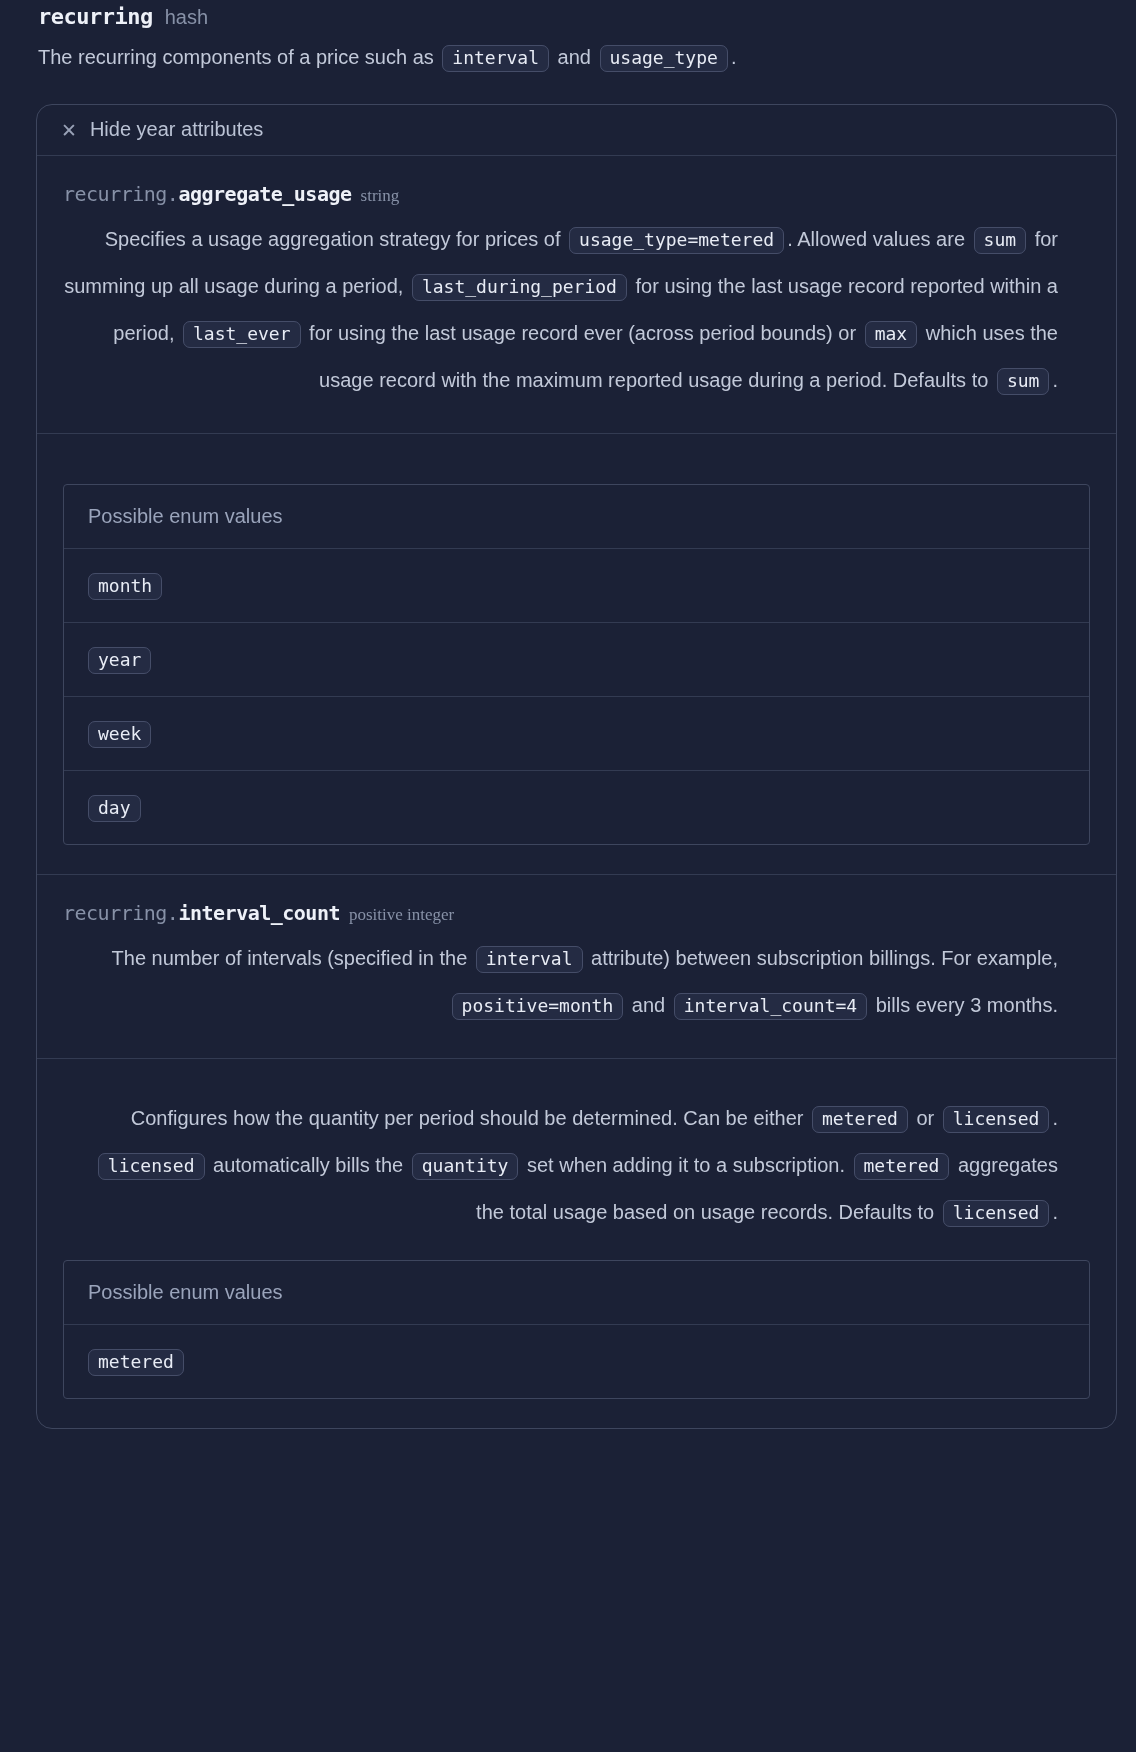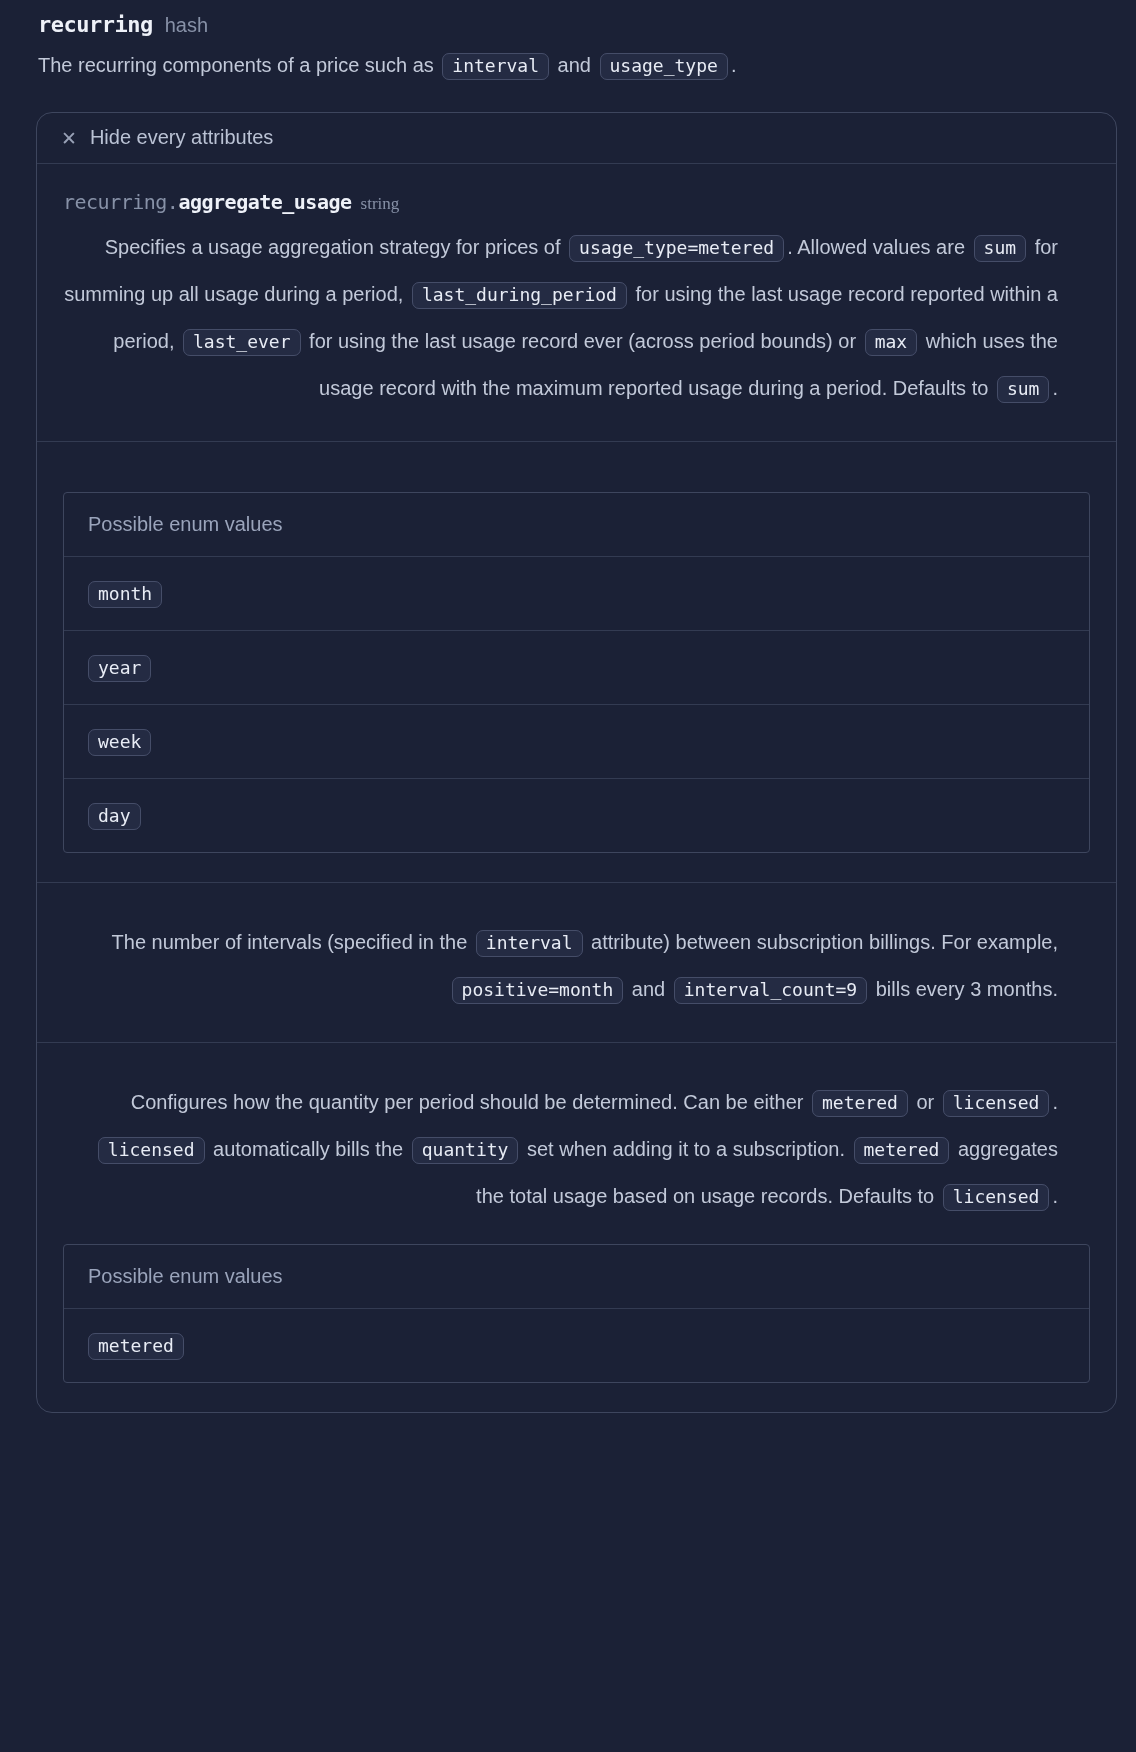--- a/index.html
+++ b/index.html
@@ -18,21 +18,21 @@
   * { box-sizing: border-box; }
   html, body { margin: 0; padding: 0; }
   body {
     width: 1136px;
     height: 1752px;
     overflow: hidden;
     background: var(--page-bg);
     font-family: "Liberation Sans", sans-serif;
     color: var(--text-body);
   }
-  .page { padding: 12px 19px 0 36px; }
+  .page { padding: 4px 19px 0 36px; }
 
   
   .title-row {
     display: flex;
     align-items: baseline;
     gap: 12px;
     padding-left: 2px;
   }
   .attr-title {
     font-family: "DejaVu Sans Mono", monospace;
@@ -138,21 +138,21 @@
     <span class="attr-title">recurring</span>
     <span class="attr-type-label">hash</span>
   </div>
 
   <p class="desc top-desc">The recurring components of a price such as <code class="chip">interval</code> and <code class="chip">usage_type</code>.</p>
 
   <section class="child-box">
 
     <div class="child-box-header">
       <span class="x-icon">✕</span>
-      <span>Hide every attributes</span>
+      <span>Hide year attributes</span>
     </div>
 
     <div class="attr-section">
       <div class="attr-heading">
         <span class="prefix">recurring.</span><span class="name">aggregate_usage</span><span class="type">string</span>
       </div>
       <p class="desc">Specifies a usage aggregation strategy for prices of <code class="chip">usage_type=metered</code>. Allowed values are <code class="chip">sum</code> for summing up all usage during a period, <code class="chip">last_during_period</code> for using the last usage record reported within a period, <code class="chip">last_ever</code> for using the last usage record ever (across period bounds) or <code class="chip">max</code> which uses the usage record with the maximum reported usage during a period. Defaults to <code class="chip">sum</code>.</p>
     </div>
 
     <div class="attr-section">
@@ -168,21 +168,24 @@
         <div class="enum-row">
           <code class="chip">week</code>
         </div>
         <div class="enum-row">
           <code class="chip">day</code>
         </div>
       </div>
     </div>
 
     <div class="attr-section">
-      <p class="desc">The number of intervals (specified in the <code class="chip">interval</code> attribute) between subscription billings. For example, <code class="chip">positive=month</code> and <code class="chip">interval_count=9</code> bills every 3 months.</p>
+      <div class="attr-heading">
+        <span class="prefix">recurring.</span><span class="name">interval_count</span><span class="type">positive integer</span>
+      </div>
+      <p class="desc">The number of intervals (specified in the <code class="chip">interval</code> attribute) between subscription billings. For example, <code class="chip">positive=month</code> and <code class="chip">interval_count=4</code> bills every 3 months.</p>
     </div>
 
     <div class="attr-section">
       <p class="desc">Configures how the quantity per period should be determined. Can be either <code class="chip">metered</code> or <code class="chip">licensed</code>. <code class="chip">licensed</code> automatically bills the <code class="chip">quantity</code> set when adding it to a subscription. <code class="chip">metered</code> aggregates the total usage based on usage records. Defaults to <code class="chip">licensed</code>.</p>
 
       <div class="enum-box">
         <div class="enum-header">Possible enum values</div>
         <div class="enum-row">
           <code class="chip">metered</code>
         </div>

